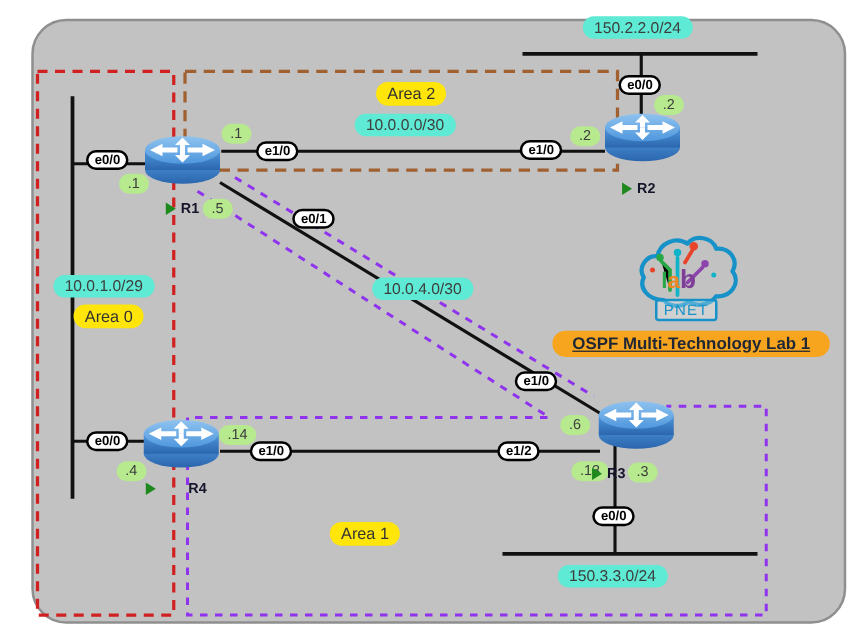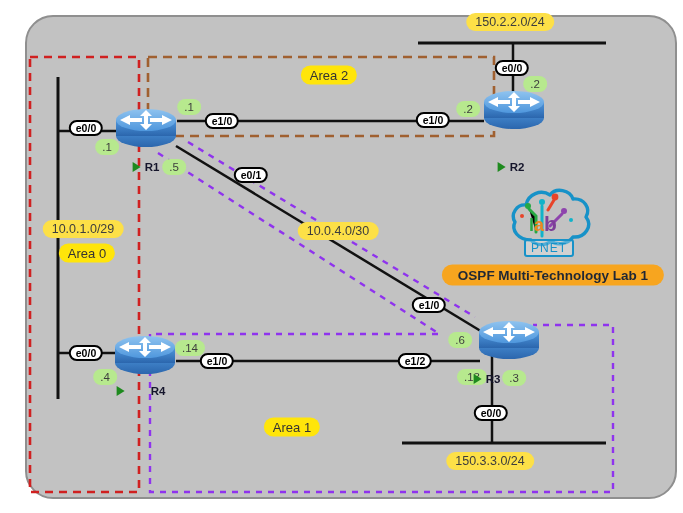--- a/index.html
+++ b/index.html
@@ -7,21 +7,21 @@
   .board{position:absolute;left:25px;top:15px;width:652px;height:484px;background:#c2c2c2;
          border:2px solid #8f8f8f;border-radius:28px;box-sizing:border-box;}
   svg.wires{position:absolute;left:0;top:0;width:683px;height:513px;pointer-events:none;}
 
   .router{position:absolute;width:64px;height:40px;transform:translate(-50%,-50%);cursor:pointer;}
   .router svg{display:block;}
 
   .lbl{position:absolute;transform:translate(-50%,-50%);white-space:nowrap;}
   .iflabel{background:#ffffff;border:2px solid #000;border-radius:9px;padding:0px 5px;
            font-size:10.5px;font-weight:bold;color:#000;}
-  .netlabel{background:#fde047;border-radius:11px;padding:2px 9px;font-size:12.5px;color:#3d3d3d;}
+  .netlabel{background:#5eead4;border-radius:11px;padding:2px 9px;font-size:12.5px;color:#3d3d3d;}
   .dotlabel{background:#b7e98e;border-radius:12px;padding:2px 7px;font-size:11.5px;color:#3d3d3d;}
   .arealabel{background:#ffe50a;border-radius:11px;padding:2px 9px;font-size:13px;color:#333;}
   .rname{display:flex;align-items:center;gap:4px;font-size:11.5px;font-weight:bold;color:#15152b;}
   .tri{width:0;height:0;border-left:8px solid #1e8a1e;border-top:5px solid transparent;
        border-bottom:5px solid transparent;display:inline-block;}
 
   .banner{position:absolute;transform:translate(-50%,-50%);background:#f7a51f;color:#1f2735;
           font-weight:bold;font-size:13.5px;padding:3px 16px;border-radius:12px;white-space:nowrap;}
 
   .logo{position:absolute;left:505px;top:184px;width:92px;height:84px;}
@@ -127,20 +127,21 @@
   <div class="lbl iflabel" style="left:433px;top:120px;">e1/0</div>
   <div class="lbl iflabel" style="left:512px;top:68px;">e0/0</div>
   <div class="lbl iflabel" style="left:223px;top:175px;margin-left:28px;">e0/1</div>
   <div class="lbl iflabel" style="left:429px;top:305px;">e1/0</div>
   <div class="lbl iflabel" style="left:415px;top:361px;">e1/2</div>
   <div class="lbl iflabel" style="left:491px;top:413px;">e0/0</div>
   <div class="lbl iflabel" style="left:217px;top:361px;">e1/0</div>
   <div class="lbl iflabel" style="left:86px;top:353px;">e0/0</div>
 
   <div class="lbl netlabel" style="left:510px;top:22px;">150.2.2.0/24</div>
+  <div class="lbl netlabel" style="left:324px;top:100px;">10.0.0.0/30</div>
   <div class="lbl netlabel" style="left:83px;top:229px;">10.0.1.0/29</div>
   <div class="lbl netlabel" style="left:306px;top:231px;margin-left:32px;">10.0.4.0/30</div>
   <div class="lbl netlabel" style="left:490px;top:461px;">150.3.3.0/24</div>
 
   <div class="lbl arealabel" style="left:329px;top:75px;">Area 2</div>
   <div class="lbl arealabel" style="left:87px;top:253px;">Area 0</div>
   <div class="lbl arealabel" style="left:292px;top:427px;">Area 1</div>
 
   <div class="lbl dotlabel" style="left:107px;top:147px;">.1</div>
   <div class="lbl dotlabel" style="left:189px;top:107px;">.1</div>
@@ -150,21 +151,21 @@
   <div class="lbl dotlabel" style="left:460px;top:340px;">.6</div>
   <div class="lbl dotlabel" style="left:472px;top:377px;">.13</div>
   <div class="lbl dotlabel" style="left:514px;top:378px;">.3</div>
   <div class="lbl dotlabel" style="left:105px;top:377px;">.4</div>
   <div class="lbl dotlabel" style="left:190px;top:348px;">.14</div>
 
   <div class="lbl rname" style="left:146px;top:167px;">
     <span class="tri"></span>
     <span>R1</span>
   </div>
-  <div class="lbl rname" style="left:511px;top:151px;margin-top:16px;">
+  <div class="lbl rname" style="left:511px;top:151px;">
     <span class="tri"></span>
     <span>R2</span>
   </div>
   <div class="lbl rname" style="left:487px;top:379px;">
     <span class="tri"></span>
     <span>R3</span>
   </div>
   <div class="lbl rname" style="left:141px;top:391px;gap:26px;">
     <span class="tri"></span>
     <span>R4</span>
@@ -183,14 +184,14 @@
       <circle cx="23" cy="22" r="3" fill="#27a844"></circle>
       <circle cx="50" cy="13" r="3.4" fill="#e8442a"></circle>
       <circle cx="59" cy="27" r="3" fill="#8e44ad"></circle>
       <circle cx="17" cy="32" r="2" fill="#e8442a"></circle>
       <circle cx="66" cy="36" r="2" fill="#11b3c9"></circle>
     </svg>
     <div class="labword"><span class="l">l</span><span class="a">a</span><span class="b">b</span></div>
     <div class="pnetbox">PNET</div>
   </div>
 
-  <div class="banner" style="left:553px;top:275px;">OSPF Multi-Technology Lab 1</div>
+  <div class="banner" style="left:553px;top:275px;text-decoration:underline;">OSPF Multi-Technology Lab 1</div>
 </div>
 
 </body></html>

